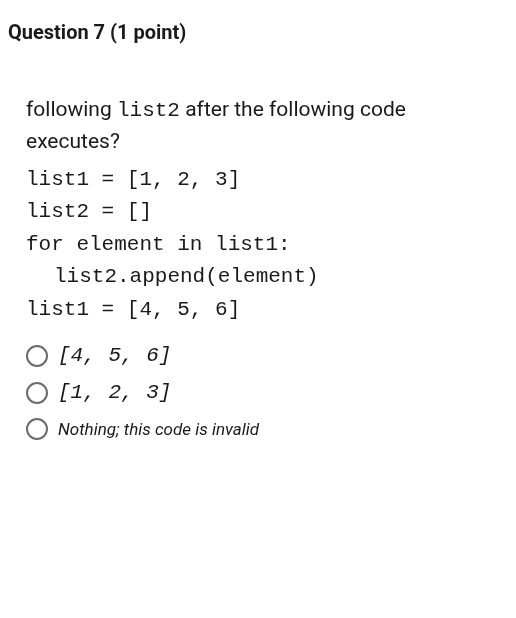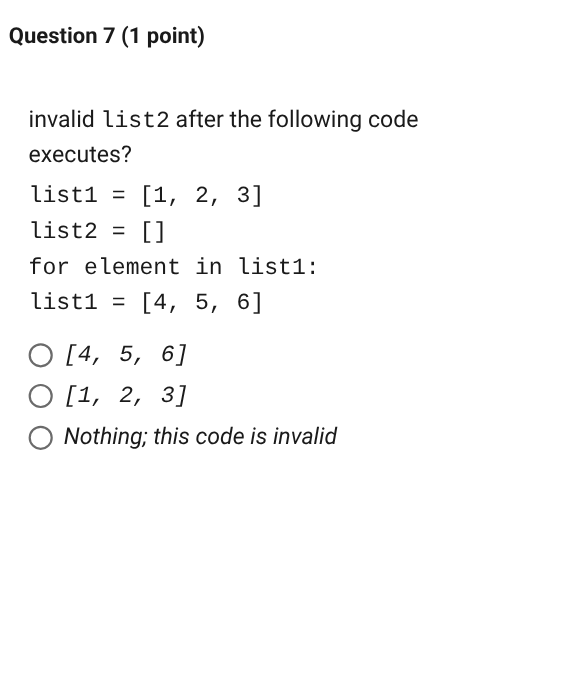--- a/index.html
+++ b/index.html
@@ -64,44 +64,44 @@
     flex: 0 0 auto;
     margin-right: 10px;
     box-sizing: border-box;
   }
   .option-label {
     font-family: "Courier New", Courier, monospace;
     font-size: 21px;
   }
   .option-label.plain {
     font-family: -apple-system, BlinkMacSystemFont, "Segoe UI", Roboto, "Helvetica Neue", Arial, sans-serif;
-    font-size: 21px;
+    font-size: 17px;
   }
 </style>
 </head>
 <body>
 
 <div class="container">
 
   <div class="question-header">
     <span class="qnum">Question 7</span><span class="points"> (1 point)</span>
   </div>
 
   <div class="question-body">
 
     <p class="prompt">
       <br>
-      <span>invalid </span><code>list2</code><span> after the following code</span><br>
+      <span>following </span><code>list2</code><span> after the following code</span><br>
       <span>executes?</span>
     </p>
 
     <div class="codeblock"><span>list1 = [1, 2, 3]</span>
 <span>list2 = []</span>
 <span>for element in list1:</span>
-<span>list1 = [4, 5, 6]</span></div>
+<span class="indent">list2.append(element)</span><span>list1 = [4, 5, 6]</span></div>
 
     <div class="options">
 
       <div class="option">
         <span class="radio"></span>
         <span class="option-label">[4, 5, 6]</span>
       </div>
 
       <div class="option">
         <span class="radio"></span>

